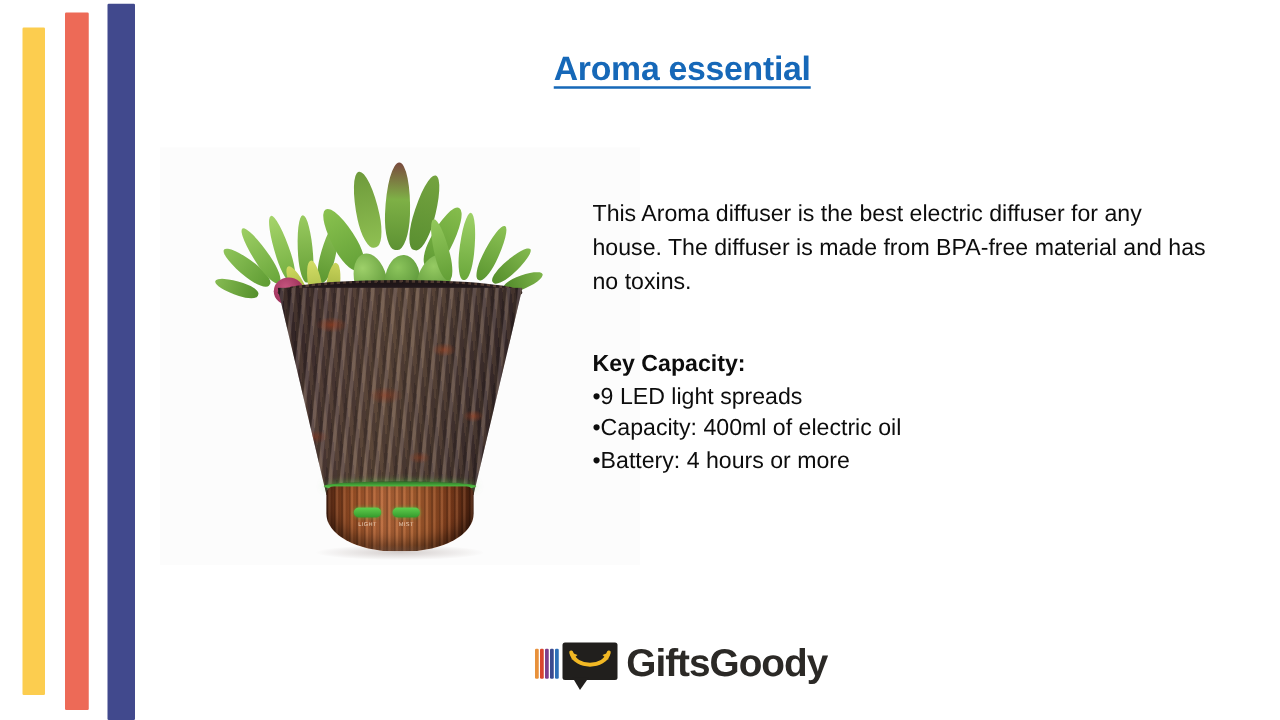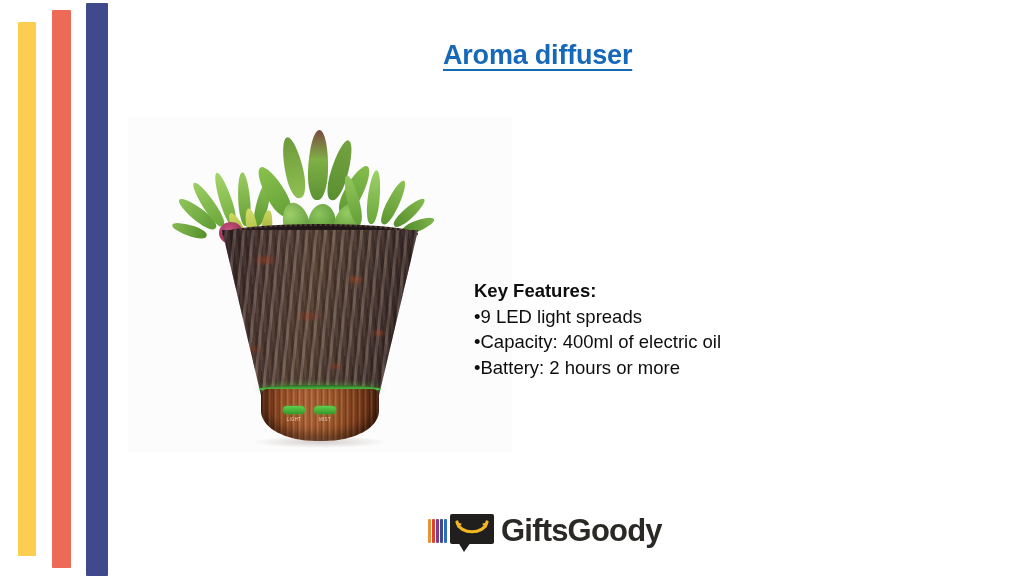--- a/index.html
+++ b/index.html
@@ -260,21 +260,21 @@
 </style>
 </head>
 <body>
 
 <div id="slide">
 
   <div class="stripe stripe-yellow" style="background: rgb(252, 205, 79);"></div>
   <div class="stripe stripe-red" style="background: rgb(237, 106, 87);"></div>
   <div class="stripe stripe-blue" style="background: rgb(65, 73, 141);"></div>
 
-  <div class="title" style="color: rgb(22, 104, 184);">Aroma diffuser</div>
+  <div class="title" style="color: rgb(22, 104, 184);">Aroma essential</div>
 
   <div class="photo" style="background: rgb(252, 252, 252);">
     <div class="product">
 
       <div class="leaves">
 
         <div class="leaf" style="left:14px;  top:56px;  width:13px; height:46px; background:linear-gradient(180deg,#8fc45a,#5f9c33); transform:rotate(-52deg);"></div>
         <div class="leaf" style="left:22px;  top:48px;  width:12px; height:52px; background:linear-gradient(180deg,#9dce64,#69a63a); transform:rotate(-34deg);"></div>
         <div class="leaf" style="left:33px;  top:44px;  width:12px; height:56px; background:linear-gradient(180deg,#a6d46b,#70ad3e); transform:rotate(-18deg);"></div>
         <div class="leaf" style="left:45px;  top:46px;  width:12px; height:54px; background:linear-gradient(180deg,#9acb60,#659f36); transform:rotate(-4deg);"></div>
@@ -313,26 +313,27 @@
 
       <div class="btn btn-light"></div>
       <div class="btn btn-mist"></div>
       <div class="btn-label lbl-light">LIGHT</div>
       <div class="btn-label lbl-mist">MIST</div>
 
       <div class="base-shadow"></div>
     </div>
   </div>
 
+  <div class="body-text">This Aroma diffuser is the best electric diffuser for any house. The diffuser is made from BPA-free material and has no toxins.</div>
 
   <div class="features">
-    <span class="features-heading">Key Features:</span>
+    <span class="features-heading">Key Capacity:</span>
     <span class="feature-item">•9 LED light spreads</span>
     <span class="feature-item">•Capacity: 400ml of electric oil</span>
-    <span class="feature-item">•Battery: 2 hours or more</span>
+    <span class="feature-item">•Battery: 4 hours or more</span>
   </div>
 
   <div class="logo">
     <div class="logo-bars">
       <div class="logo-bar" style="left: 0px; background: rgb(232, 145, 59);"></div>
       <div class="logo-bar" style="left: 4px; background: rgb(217, 69, 47);"></div>
       <div class="logo-bar" style="left: 8px; background: rgb(126, 62, 140);"></div>
       <div class="logo-bar" style="left: 12px; background: rgb(60, 75, 143);"></div>
       <div class="logo-bar" style="left: 16px; background: rgb(46, 111, 183);"></div>
     </div>

